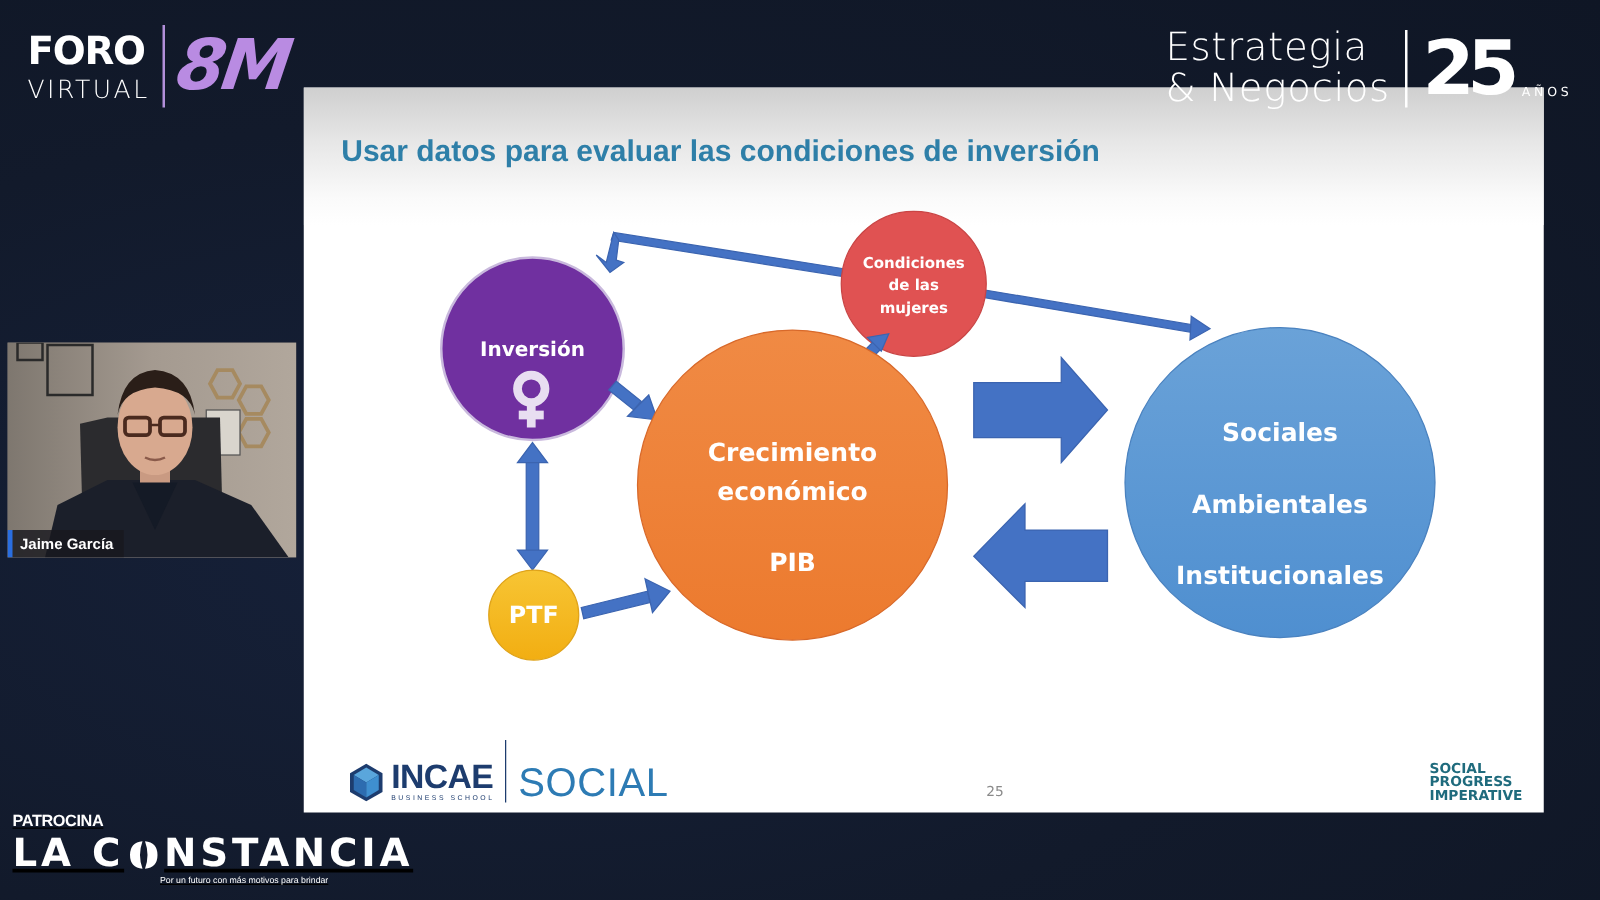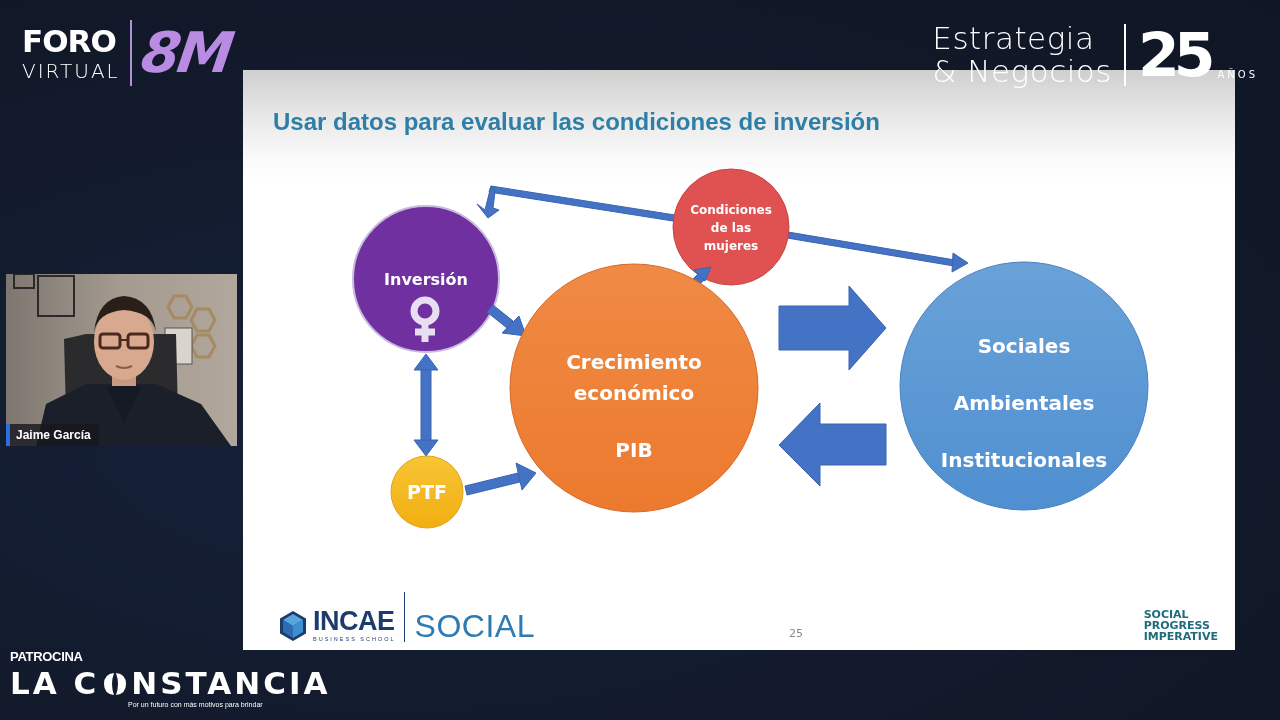--- a/index.html
+++ b/index.html
@@ -113,21 +113,21 @@
       position: absolute; left: 0; bottom: 0; height: 22px;
       background: rgba(25,25,30,0.82); display: flex; align-items: center;
       padding-right: 8px;
     }
     .name-tag-accent { width: 4px; height: 22px; background: #2a6ee0; margin-right: 6px; }
     .name-tag-text {
       color: #ffffff; font-size: 12px; font-weight: bold;
       font-family: "Liberation Sans", sans-serif;
     }
     
-    .sponsor { position: absolute; left: 10px; top: 649px; }
+    .sponsor { position: absolute; left: 10px; top: 649px; text-decoration: underline; }
     .sponsor-label {
       color: #ffffff; font-size: 13px; font-weight: bold; letter-spacing: -0.3px;
       font-family: "Liberation Sans", sans-serif;
     }
     .sponsor-name {
       color: #ffffff; font-size: 31px; font-weight: bold; letter-spacing: 3px;
       margin-top: 4px; line-height: 1; font-family: "DejaVu Sans", sans-serif;
       display: flex; align-items: center;
     }
     .sponsor-o { display: inline-block; width: 28px; height: 28px; margin: 0 2px; }

